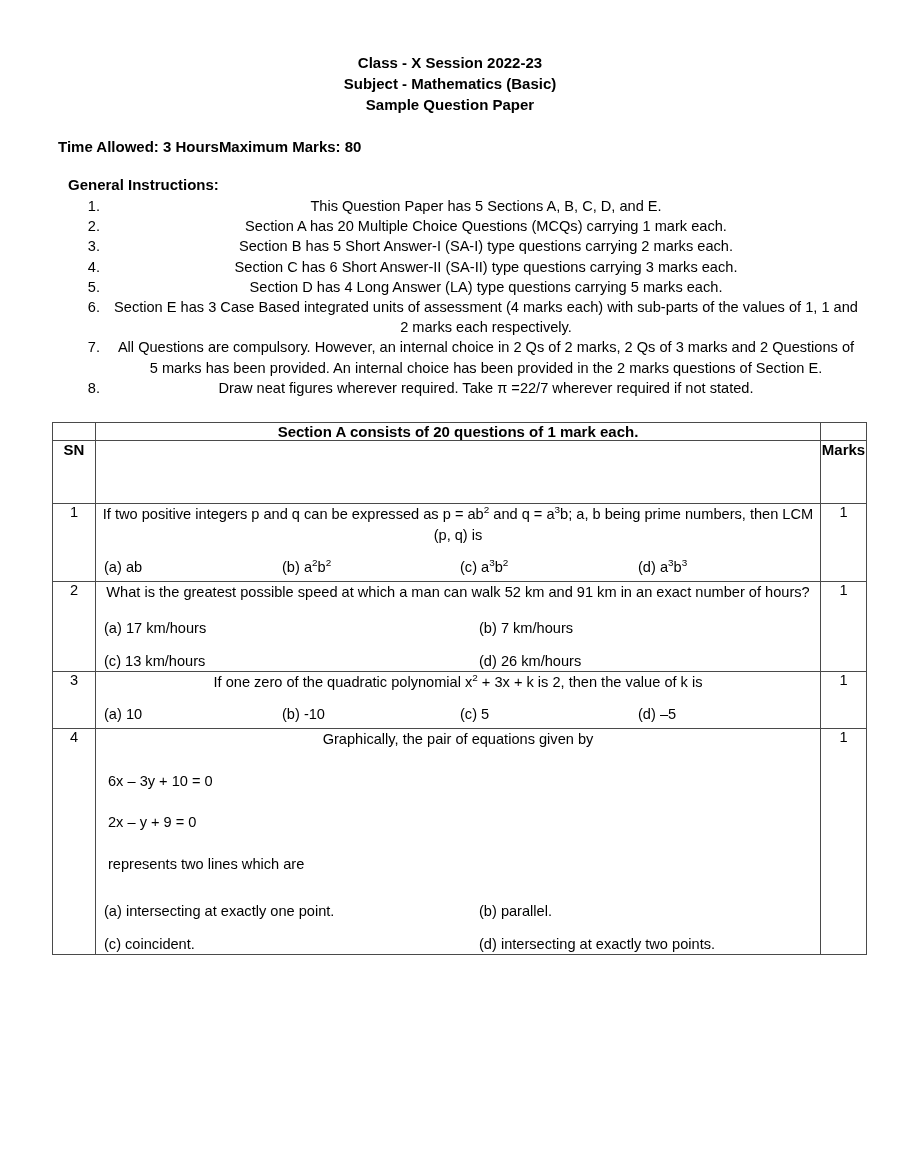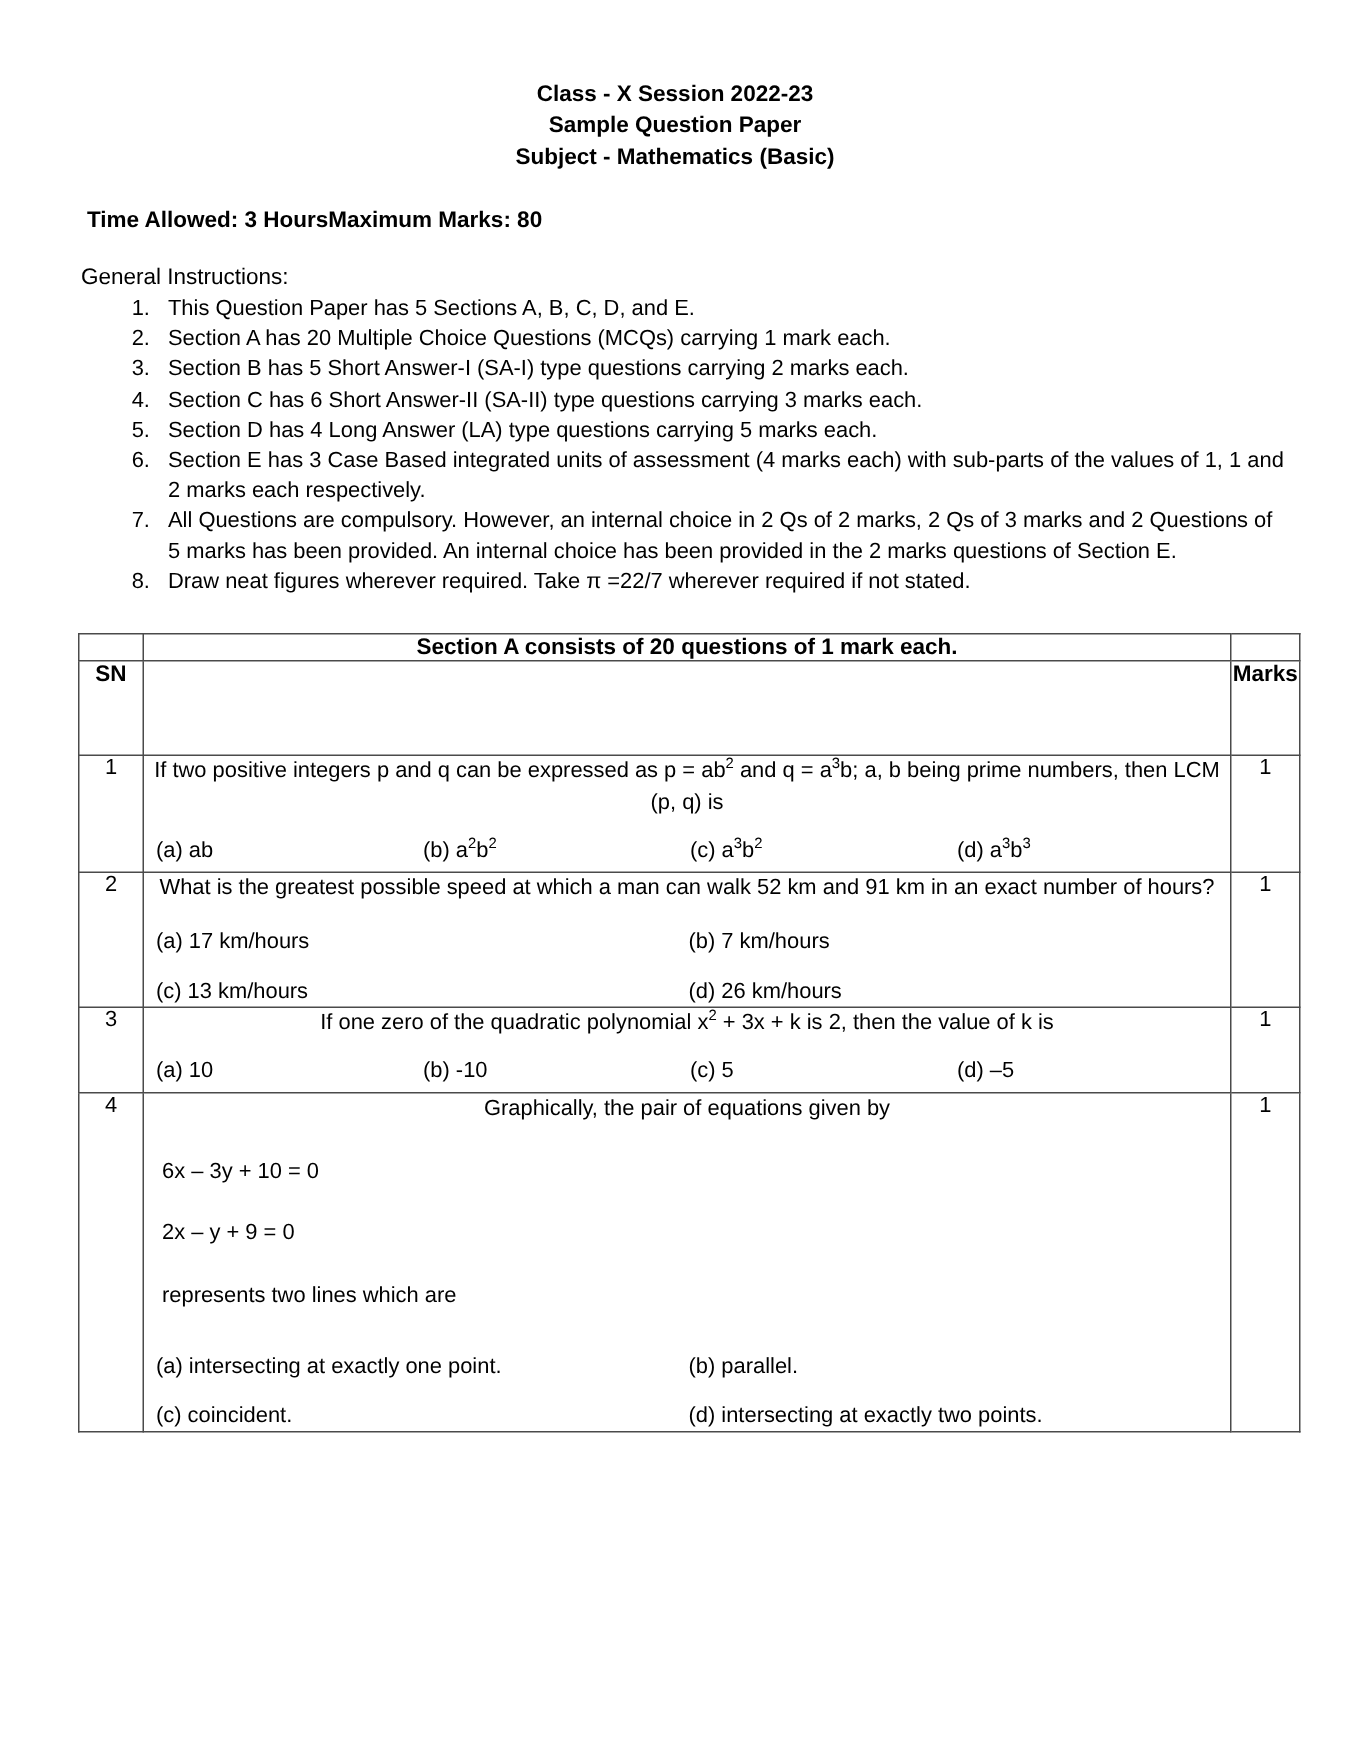--- a/index.html
+++ b/index.html
@@ -37,30 +37,32 @@
   .meta-row {
     display: flex;
     align-items: baseline;
     font-weight: bold;
     font-size: 15px;
     padding: 23px 49px 0 58px;
   }
 
   
   .gi-title {
-    font-weight: normal;
+    font-weight: bold;
     font-size: 15px;
     padding: 21px 0 0 54px;
+    margin-left: 14px;
   }
   ol.instructions {
     margin: 3px 0 0 0;
     padding: 0 40px 0 104px;
     font-size: 14.6px;
     line-height: 20.2px;
     list-style-position: outside;
+    text-align: center;
   }
   ol.instructions li {
     padding-left: 8px;
     margin: 0;
   }
 
   
   table.qtable {
     border-collapse: collapse;
     margin: 24px 0 0 52px;
@@ -134,38 +136,39 @@
     padding: 14px 0 6px 8px;
   }
   .opts4 > span { flex: 0 0 178px; }
 
   .opts2 {
     padding: 0 0 2px 8px;
   }
   .opts2 .orow {
     display: flex;
     padding-top: 17px;
+    gap: 20px;
   }
   .opts2 .orow > span:first-child { flex: 0 0 355px; }
 
   sup {
     font-size: 0.68em;
     vertical-align: super;
     line-height: 0;
   }
 </style>
 </head>
 <body>
 
 <div class="page">
 
   <div class="doc-header">
     <div>Class - X Session 2022-23</div>
+    <div>Subject - Mathematics (Basic)</div>
     <div>Sample Question Paper</div>
-    <div>Subject - Mathematics (Basic)</div>
   </div>
 
   <div class="meta-row">
     <span>Time Allowed: 3 Hours</span>
     <span>Maximum Marks: 80</span>
   </div>
 
   <div class="gi-title">General Instructions:</div>
   <ol class="instructions">
       <li>This Question Paper has 5 Sections A, B, C, D, and E.</li>

